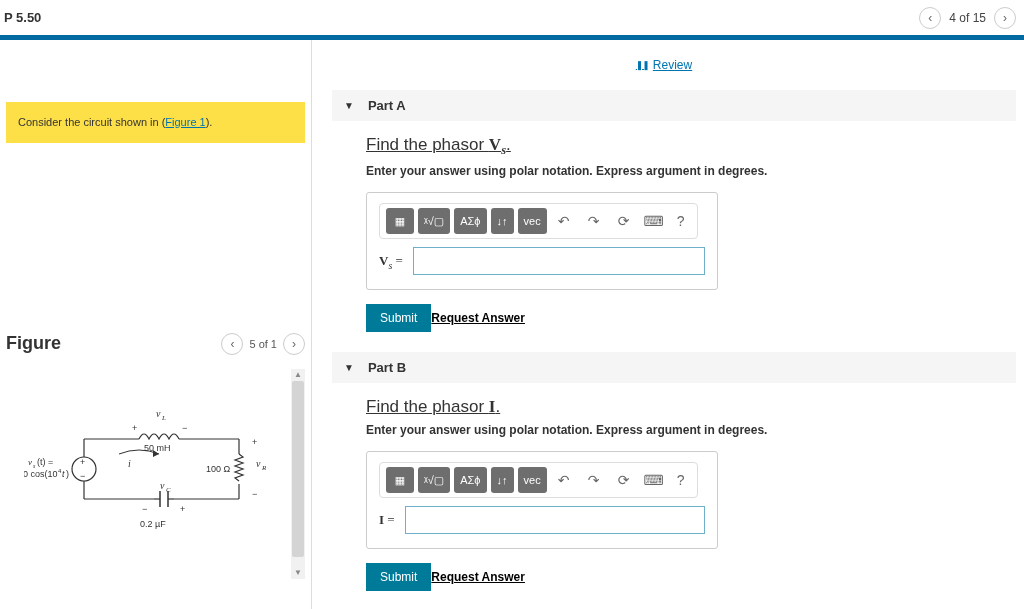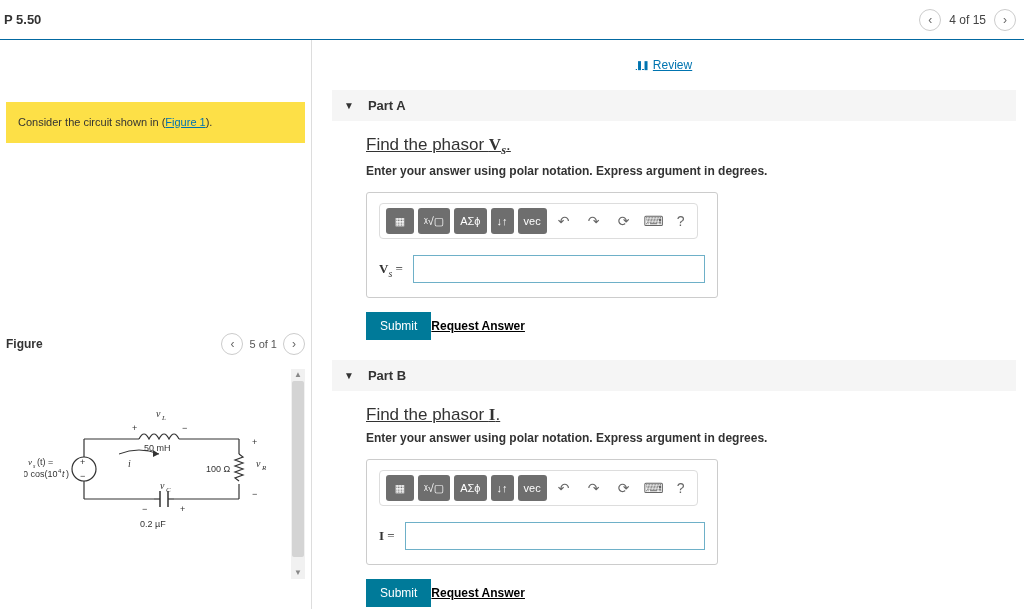--- a/index.html
+++ b/index.html
@@ -1,48 +1,48 @@
 <!DOCTYPE html>
 <html><head>
 <meta charset="utf-8">
 <style>
   * { box-sizing: border-box; margin: 0; padding: 0; }
   body { font-family: Arial, Helvetica, sans-serif; font-size: 12px; color: #333; background: #fff; width: 1024px; }
-  .topbar { height: 40px; border-bottom: 1px solid #0369a1; display: flex; align-items: center; justify-content: space-between; padding: 0 8px 0 4px; }
+  .topbar { height: 40px; border-bottom: 5px solid #0369a1; display: flex; align-items: center; justify-content: space-between; padding: 0 8px 0 4px; }
   .topbar-left { font-weight: bold; font-size: 13px; }
   .topbar-right { display: flex; align-items: center; gap: 8px; font-size: 12px; color: #444; }
   .nav-btn { width: 22px; height: 22px; border: 1px solid #ccc; border-radius: 50%; background: #fff; display: flex; align-items: center; justify-content: center; cursor: pointer; font-size: 12px; color: #666; }
   .main { display: flex; }
   .left-col { width: 312px; border-right: 1px solid #ddd; min-height: 569px; position: relative; }
   .right-col { flex: 1; padding-top: 18px; }
   .review-row { display: flex; justify-content: center; padding: 0 8px 18px 0; }
   .review-link { color: #0074b0; text-decoration: underline; font-size: 12px; cursor: pointer; display:flex; align-items:center; gap:4px;}
   .review-link::before { content:"❚❚"; font-size:9px; color:#0074b0; letter-spacing:-1px;}
   .prompt-box { background: #fde047; padding: 12px 12px; margin: 62px 6px 0 6px; font-size: 11px; line-height: 1.5; color:#333;}
   .prompt-box a { color: #0074b0; text-decoration: underline; }
   .figure-head { display: flex; align-items: center; justify-content: space-between; padding: 0 6px; margin-top: 190px; }
-  .figure-title { font-weight: bold; font-size: 12px; }
+  .figure-title { font-weight: bold; font-size: 18px; }
   .figure-nav { display: flex; align-items: center; gap: 6px; font-size: 11px; color: #555; }
   .figure-area { margin: 14px 6px 0 6px; position: relative; height: 210px; }
   .scrollbar { position: absolute; right: 0; top: 0; width: 14px; height: 210px; background: #f1f1f1; }
   .scroll-thumb { position: absolute; top: 12px; left: 1px; width: 12px; height: 176px; background: #d4d4d4; border-radius: 2px;}
   .scroll-arrow { position:absolute; left:0; width:14px; height:12px; display:flex; align-items:center; justify-content:center; font-size:8px; color:#888; background:#f1f1f1;}
   .circuit { position: absolute; left: 18px; top: 30px; width: 250px; height: 150px; }
   .part { margin: 0 8px 20px 20px; }
   .part-header { background: #f5f5f5; padding: 8px 12px; display: flex; align-items: center; gap: 14px; font-size: 13px; font-weight: bold; }
   .part-header .caret { font-size: 10px; }
   .part-body { padding: 14px 0 0 34px; }
   .instr1 { font-size: 17px; margin-bottom: 6px; text-decoration: underline; }
   .instr2 { font-size: 12px; font-weight: bold; margin-bottom: 14px; }
   .answer-box { border: 1px solid #ccc; border-radius: 3px; padding: 10px 12px 14px 12px; width: 352px; }
   .toolbar { display: inline-flex; align-items: center; border: 1px solid #ddd; border-radius: 4px; padding: 4px 6px; gap: 4px; background:#fff;}
   .tbtn { height: 26px; border-radius: 3px; display: flex; align-items: center; justify-content: center; color: #fff; background: #6e6e6e; font-size: 11px; padding: 0 6px; cursor:pointer; border:none;}
   .tbtn.light { background: transparent; color: #666; width: 26px; padding: 0; font-size:14px;}
   .tbtn.q { background: transparent; color: #666; width: 20px; padding:0; font-size:14px;}
-  .ans-row { display: flex; align-items: center; gap: 10px; margin-top: 16px; }
+  .ans-row { display: flex; align-items: center; gap: 10px; margin-top: 8px; }
   .ans-label { font-size: 13px; font-family: 'Times New Roman', serif; }
   .ans-input { flex: 1; height: 28px; border: 1px solid #6eb0c8; background: #fff; padding: 0 6px; font-size: 12px; }
   .submit-row { display: flex; align-items: center; gap: 0; margin-top: 14px; }
   .submit-btn { background: #007a99; color: #fff; border: none; padding: 7px 14px; font-size: 12px; cursor: pointer; }
   .req-link { color: #000000; text-decoration: underline; font-size: 12px; font-weight: bold; cursor: pointer; }
   sub { font-size: 0.75em; }
   .bold-serif { font-family:'Times New Roman',serif; font-weight:bold; }
 </style>
 </head>
 <body>

